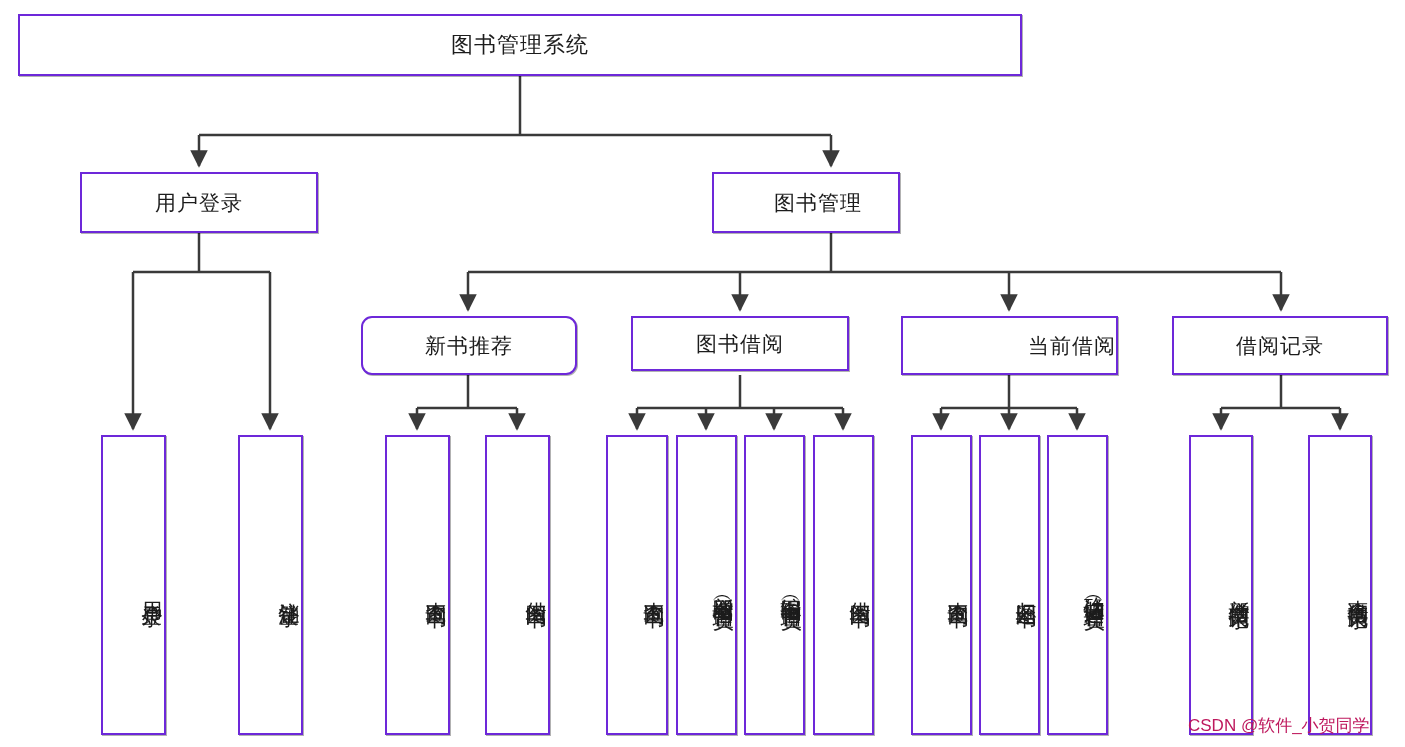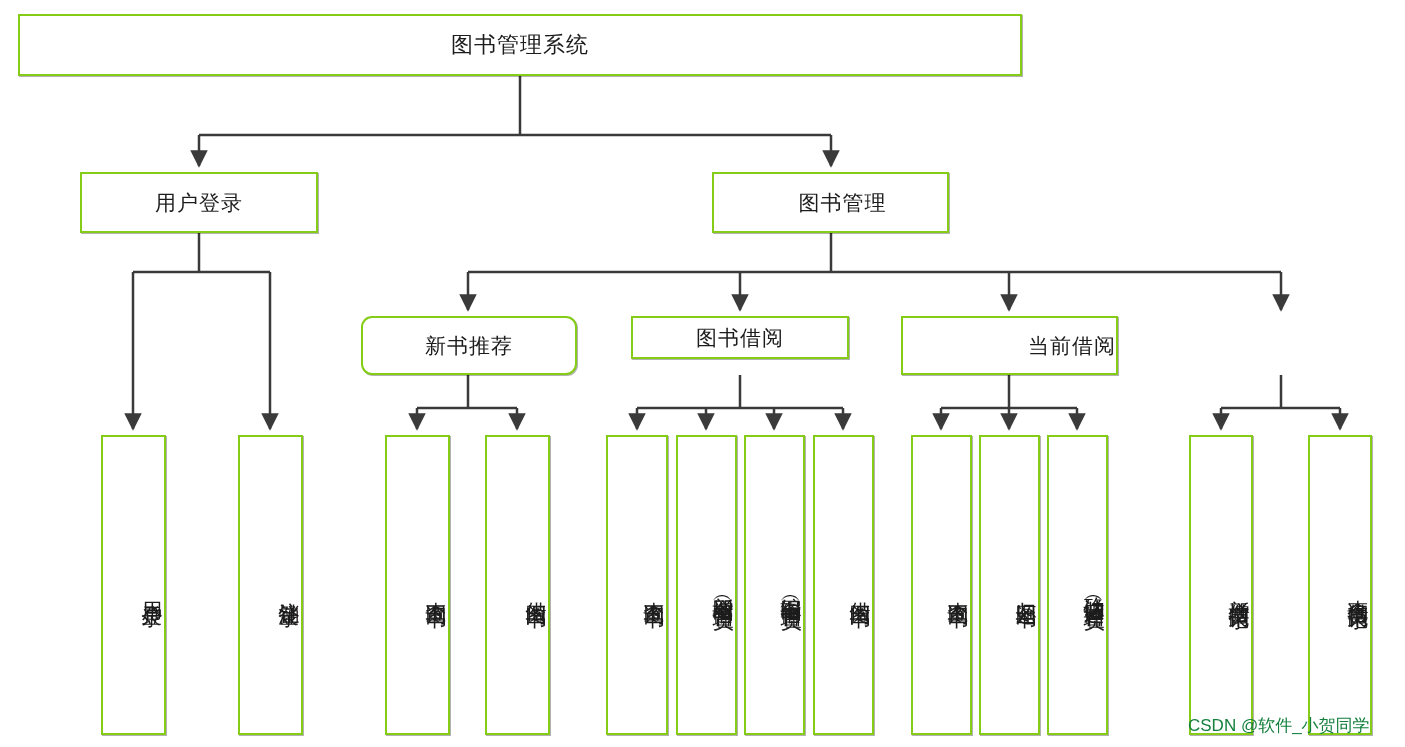--- a/index.html
+++ b/index.html
@@ -23,21 +23,21 @@
     left: 0;
     top: 0;
     width: 1405px;
     height: 747px;
     pointer-events: none;
   }
   .node {
     position: absolute;
     box-sizing: border-box;
     background: #ffffff;
-    border: 2px solid #84cc16;
+    border: 2px solid #6d28d9;
     display: flex;
     align-items: center;
     justify-content: center;
     color: #1c1c1c;
     text-align: center;
     box-shadow: 1px 1px 0 rgba(0,0,0,0.30);
     z-index: 2;
   }
   .node.horiz {
     font-size: 21px;
@@ -60,21 +60,21 @@
   .node.vert .vtext {
     writing-mode: vertical-rl;
     text-orientation: upright;
     display: block;
   }
   .watermark {
     position: absolute;
     left: 1188px;
     top: 714px;
     font-size: 17px;
-    color: #15803d;
+    color: #be185d;
     white-space: nowrap;
     z-index: 5;
     font-family: "Liberation Sans", "DejaVu Sans", sans-serif;
   }
 </style>
 </head>
 <body>
 
 <div id="canvas">
 
@@ -129,33 +129,36 @@
     </g>
   </svg>
 
   <div class="node horiz root" style="left:18px; top:14px; width:1004px; height:62px;">
     <span>图书管理系统</span>
   </div>
 
   <div class="node horiz" style="left:80px; top:172px; width:238px; height:61px;">
     <span>用户登录</span>
   </div>
-  <div class="node horiz" style="left:712px; top:172px; width:237px; height:61px;padding-left:24px;">
+  <div class="node horiz" style="left:712px; top:172px; width:188px; height:61px;padding-left:24px;">
     <span>图书管理</span>
   </div>
 
   <div class="node horiz" style="left:361px; top:316px; width:216px; height:59px;border-radius:11px;">
     <span>新书推荐</span>
   </div>
-  <div class="node horiz" style="left:631px; top:316px; width:218px; height:43px;">
+  <div class="node horiz" style="left:631px; top:316px; width:218px; height:55px;">
     <span>图书借阅</span>
   </div>
   <div class="node horiz" style="left:901px; top:316px; width:217px; height:59px;justify-content:flex-end;">
     <span>当前借阅</span>
   </div>
+  <div class="node horiz" style="left:1172px; top:316px; width:216px; height:59px;">
+    <span>借阅记录</span>
+  </div>
 
   <div class="node vert" style="left:101px; top:435px; width:65px; height:300px;">
     <span class="vtext">用户登录</span>
   </div>
   <div class="node vert" style="left:238px; top:435px; width:65px; height:300px;">
     <span class="vtext">注销登录</span>
   </div>
 
   <div class="node vert" style="left:385px; top:435px; width:65px; height:300px;">
     <span class="vtext">查询图书</span>

